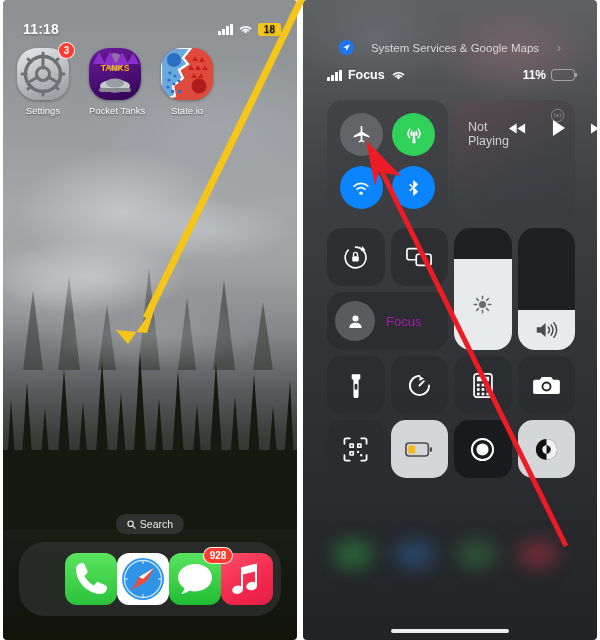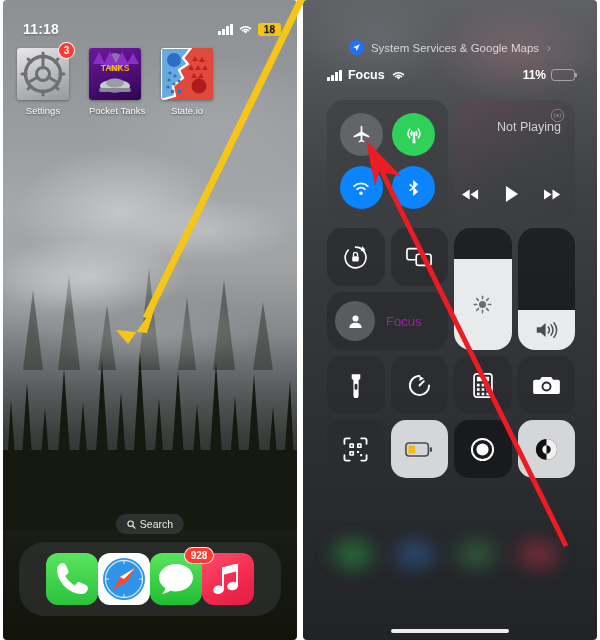--- a/index.html
+++ b/index.html
@@ -74,21 +74,21 @@
     padding: 0 2px;
   }
 
   
   .app-grid {
     position: absolute; top: 48px; left: 14px; right: 14px;
     display: flex; gap: 20px;
   }
   .app { width: 52px; text-align: center; position: relative; }
   .app-icon {
-    width: 52px; height: 52px; border-radius: 3px;
+    width: 52px; height: 52px; border-radius: 20px;
     position: relative; overflow: hidden;
     box-shadow: 0 1px 3px rgba(0,0,0,.35);
   }
   .app-label {
     margin-top: 5px; font-size: 9.5px; color: #fff;
     text-shadow: 0 1px 2px rgba(0,0,0,.6);
     white-space: nowrap;
   }
   .badge {
     position: absolute; top: -6px; right: -6px;
@@ -117,21 +117,21 @@
     background: rgba(70,70,72,.55);
     border-radius: 12px;
     color: #e9e9ea; font-size: 10.5px;
   }
 
   
   .dock {
     position: absolute; left: 16px; right: 16px; bottom: 24px;
     height: 74px; border-radius: 26px;
     background: rgba(52,54,54,.62);
-    display: flex; align-items: center; justify-content: center;
+    display: flex; align-items: center; justify-content: flex-end;
     padding: 0 8px;
   }
   .dock-app { position: relative; width: 52px; height: 52px; }
   .dock-icon { width: 52px; height: 52px; border-radius: 12px; overflow:hidden; position: relative; }
   .ic-phone { background: linear-gradient(180deg,#5ae45f 0%,#2bc23a 100%); }
   .ic-safari { background: #fff; }
   .ic-msg { background: linear-gradient(180deg,#5ae45f 0%,#20bd32 100%); }
   .ic-music { background: linear-gradient(150deg,#fb4f6b 0%,#f42a4e 55%,#e41d45 100%); }
 
   .home-indicator {
@@ -154,21 +154,21 @@
       radial-gradient(ellipse 42px 34px at 17% 48%, rgba(44,170,70,.55), rgba(44,170,70,0) 72%),
       radial-gradient(ellipse 42px 34px at 38% 48%, rgba(48,110,190,.50), rgba(48,110,190,0) 72%),
       radial-gradient(ellipse 42px 34px at 59% 48%, rgba(60,160,80,.42), rgba(60,160,80,0) 72%),
       radial-gradient(ellipse 42px 34px at 80% 48%, rgba(200,50,70,.52), rgba(200,50,70,0) 72%);
     filter: blur(6px);
     pointer-events: none;
   }
 
   .cc-loc {
     position: absolute; top: 40px; left: 0; right: 0;
-    display: flex; align-items: center; justify-content: center; gap: 7px;
+    display: flex; align-items: center; justify-content: center; gap: 17px;
     color: #d6d7d9; font-size: 11.5px;
   }
   .loc-dot {
     width: 15px; height: 15px; border-radius: 50%;
     background: #1d74f5; display: flex; align-items: center; justify-content: center;
   }
   .chev { color: #9b9c9f; font-size: 12px; margin-left: 1px; }
 
   .cc-status {
     position: absolute; top: 65px; left: 24px; right: 22px; height: 20px;
@@ -224,22 +224,22 @@
     color: #fff;
   }
   .c-off { background: #636468; }
   .c-green { background: #30d158; }
   .c-blue { background: #0a84ff; }
 
   
   .m-play {
     grid-column: 3 / span 2; grid-row: 1 / span 2;
     position: relative;
-    display: flex; flex-direction: column;
-    align-items: flex-end; justify-content: space-between;
+    display: flex; flex-direction: row;
+    align-items: flex-start; justify-content: space-between;
     padding: 20px 14px 16px;
     background: linear-gradient(150deg, rgba(92,74,80,.72), rgba(62,64,68,.70) 60%, rgba(58,60,64,.70));
   }
   .np-title { color: #cfd0d2; font-size: 12.5px; }
   .np-ctrls { display: flex; align-items: center; gap: 26px; }
   .airplay-ic { position: absolute; top: 8px; right: 10px; opacity: .5; }
 
   
   .m-rot { grid-column: 1; grid-row: 3; }
   .m-mirror { grid-column: 2; grid-row: 3; }

